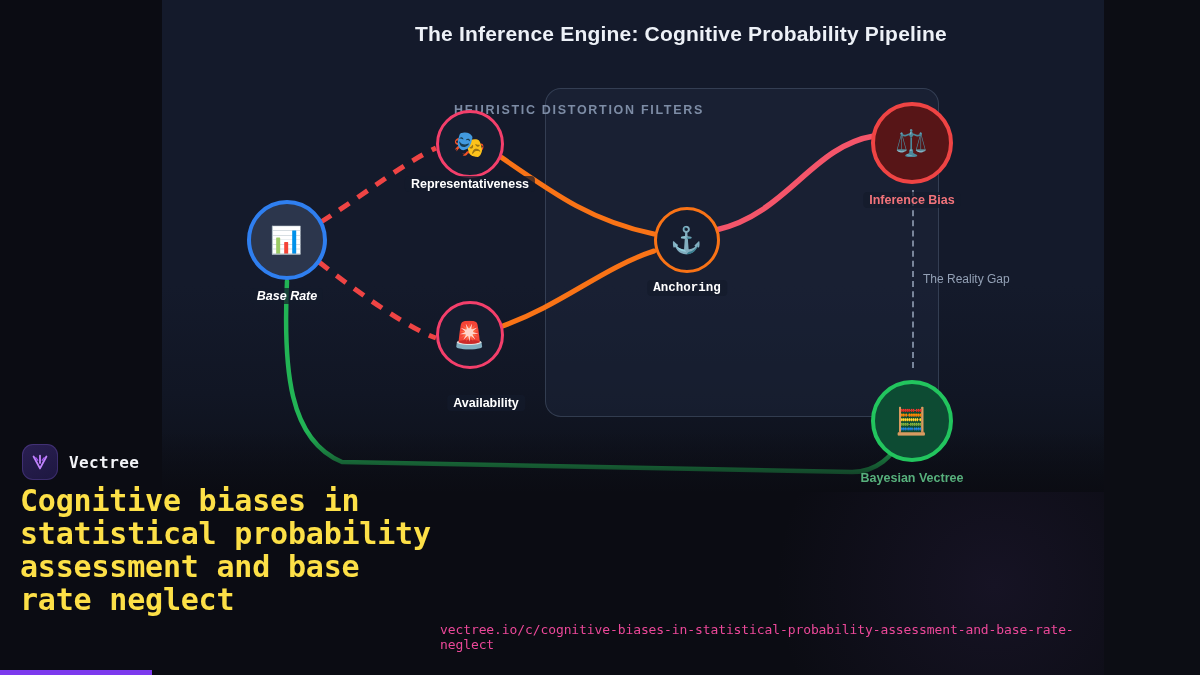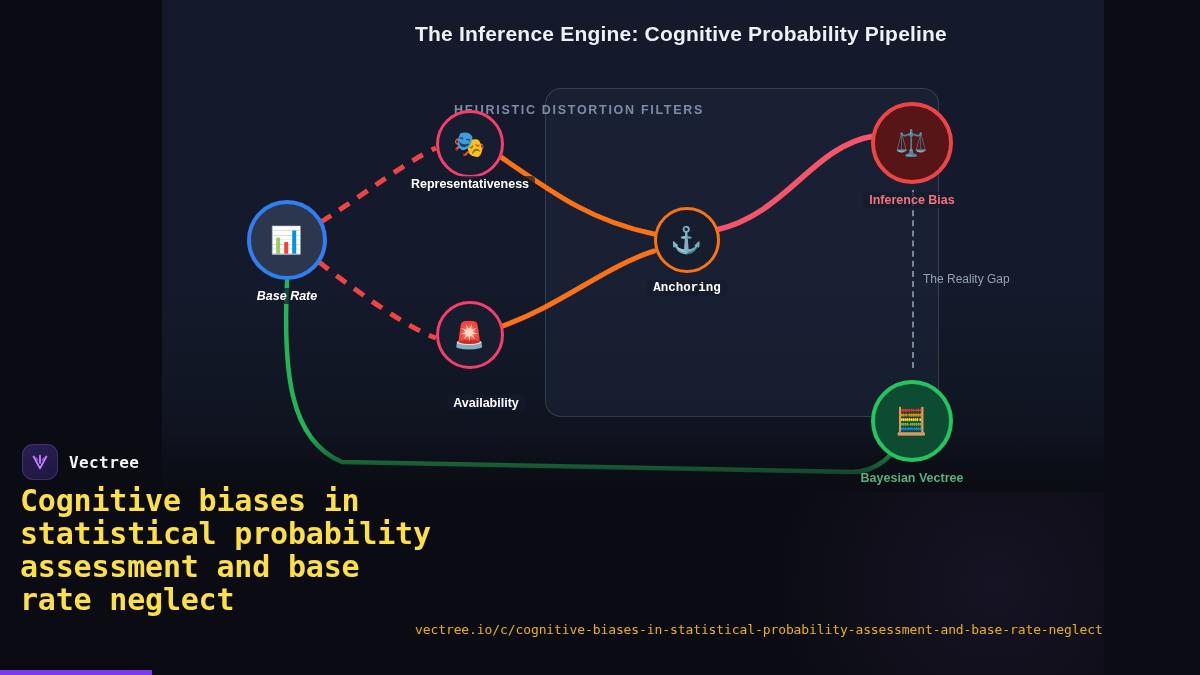--- a/index.html
+++ b/index.html
@@ -67,22 +67,22 @@
     background:linear-gradient(150deg,#2a1f52 0%,#1d1740 100%);
     display:flex;align-items:center;justify-content:center;
     box-shadow:0 0 0 1px rgba(160,120,255,0.22) inset;}
   #brand-name{color:#f2f3f7;font-family:"DejaVu Sans Mono","Liberation Mono",monospace;
     font-size:16px;font-weight:bold;letter-spacing:.4px;text-align:center;}
 
   #headline{position:absolute;left:20px;top:484px;width:420px;z-index:20;
     color:#fde047;font-family:"DejaVu Sans Mono","Liberation Mono",monospace;
     font-size:30px;font-weight:bold;line-height:33px;letter-spacing:-0.2px;}
 
-  #url{position:absolute;left:415px;top:622px;z-index:20;
-    color:#eab308;font-family:"DejaVu Sans Mono","Liberation Mono",monospace;
+  #url{position:absolute;left:440px;top:622px;z-index:20;
+    color:#ec4899;font-family:"DejaVu Sans Mono","Liberation Mono",monospace;
     font-size:13px;letter-spacing:-0.1px;}
 
   #accentbar{position:absolute;left:0;bottom:0;width:152px;height:5px;
     background:#7c3aed;z-index:25;}
 </style>
 </head>
 <body>
 
 <div id="stage">
 

